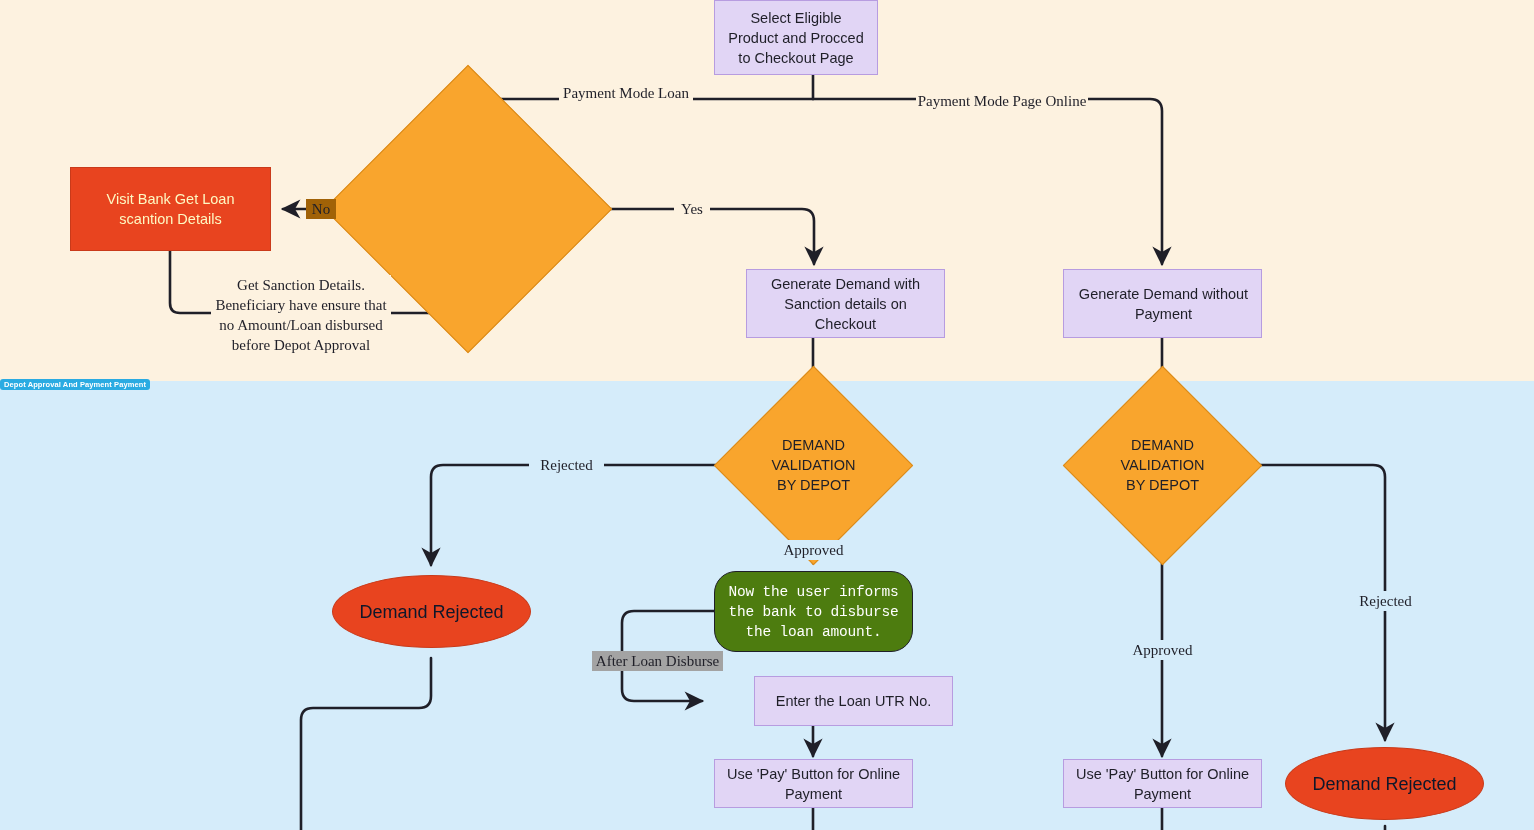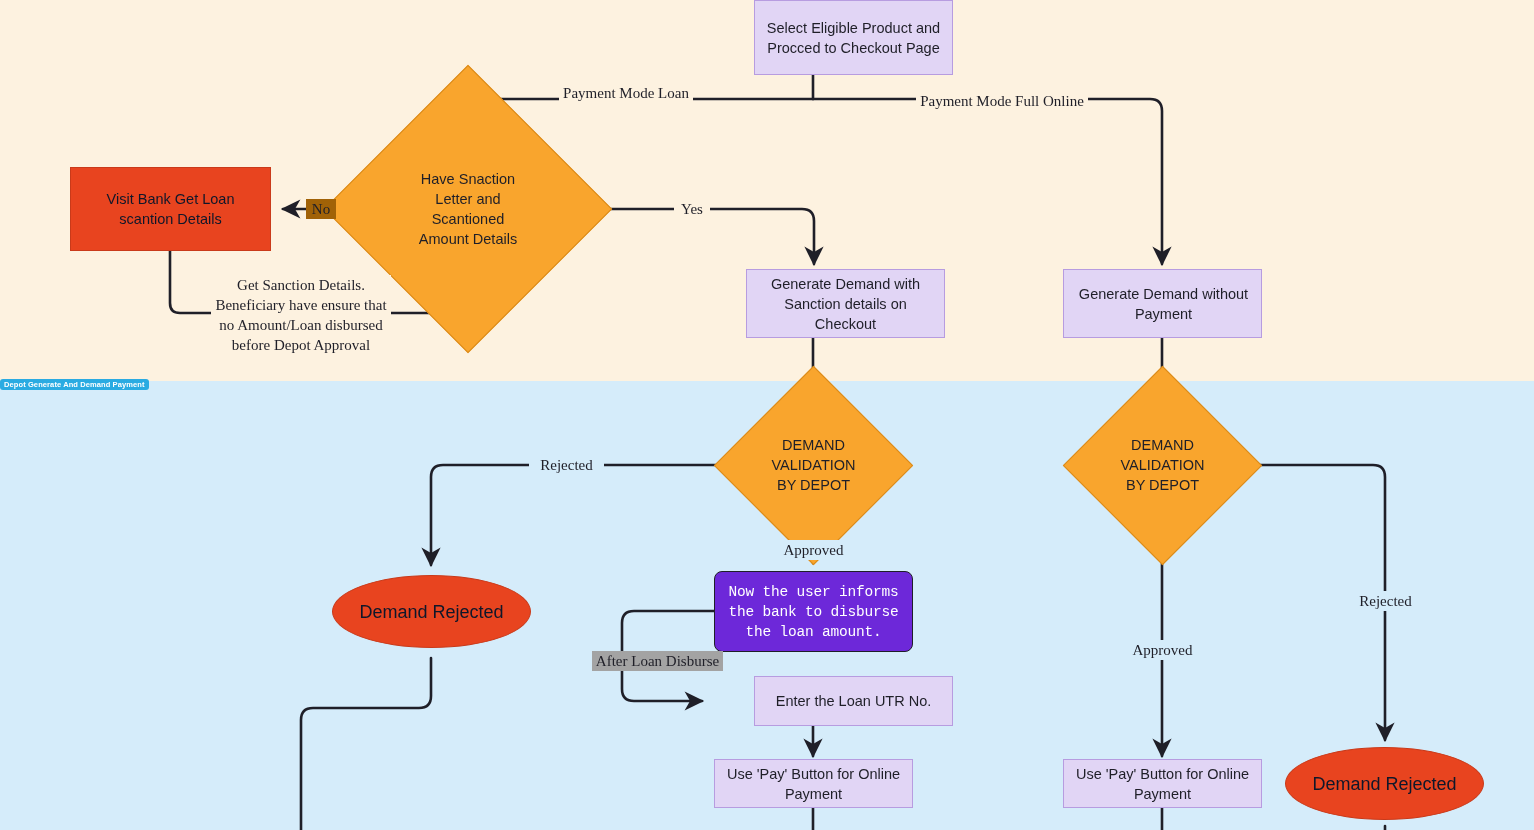--- a/index.html
+++ b/index.html
@@ -20,24 +20,24 @@
   
   #edges{position:absolute;left:0;top:0;width:1534px;height:830px;}
   
   .node{position:absolute;box-sizing:border-box;display:flex;align-items:center;justify-content:center;text-align:center;}
   .rect{
     background:#e1d5f5;border:1.2px solid #b79ce0;
     color:#1f1f28;font-size:14.5px;line-height:20px;padding:4px 10px;
   }
   .redrect{
     background:#e8441f;border:1.2px solid #c93a1a;
-    color:#0f172a;font-size:14.5px;line-height:20px;padding:4px 10px;
+    color:#fef9c3;font-size:14.5px;line-height:20px;padding:4px 10px;
   }
   .redround{
-    background:#6d28d9;border:1.5px solid #1f1f28;border-radius:8px;
+    background:#4d7c0f;border:1.5px solid #1f1f28;border-radius:22px;
     color:#ffffff;font-size:14.5px;line-height:20px;padding:11px 10px;
     font-family:"Liberation Mono","DejaVu Sans Mono",monospace;letter-spacing:-0.2px;
   }
   .ellipse{
     background:#e8441f;border:1.2px solid #c93a1a;border-radius:50%;
     color:#0f172a;font-size:18px;line-height:20px;
   }
   .diamond{color:#1f1f28;font-size:14.5px;line-height:20px;}
   .diamond .dshape{
     position:absolute;left:0;top:0;width:100%;height:100%;
@@ -50,21 +50,21 @@
     position:absolute;color:#1f1f28;font-size:15px;line-height:20px;
     font-family:"Liberation Serif","DejaVu Serif",serif;
     background:transparent;white-space:pre-line;text-align:center;
   }
 </style>
 </head>
 <body>
 
 <div id="band-top"></div>
 <div id="band-bottom"></div>
-<div id="subgraph-label">Depot Generate And Demand Payment</div>
+<div id="subgraph-label">Depot Approval And Payment Payment</div>
 
 <svg id="edges" viewBox="0 0 1534 830">
   <defs>
     <marker id="ah" markerWidth="9" markerHeight="9" refX="7.2" refY="4.5" orient="auto" markerUnits="strokeWidth">
       <path d="M0.5,0.8 L8,4.5 L0.5,8.2 L2.6,4.5 Z" fill="#1f1f28"></path>
     </marker>
   </defs>
   <g fill="none" stroke="#1f1f28" stroke-width="2.6" stroke-linecap="round" stroke-linejoin="round">
 
     <path d="M813,75 L813,99"></path>
@@ -98,30 +98,26 @@
     <path d="M1259,465 L1373,465 Q1385,465 1385,477 L1385,740" marker-end="url(#ah)"></path>
 
     <path d="M1162,808 L1162,830"></path>
 
     <path d="M431,658 L431,696 Q431,708 419,708 L313,708 Q301,708 301,720 L301,830"></path>
 
     <path d="M1385,826 L1385,830"></path>
   </g>
 </svg>
 
-<div class="node rect" style="left:714px;top:0px;width:199px;height:75px;margin-left:40px;">
+<div class="node rect" style="left:714px;top:0px;width:164px;height:75px;">
   <span>Select Eligible Product and Procced to Checkout Page</span>
 </div>
 
 <div class="node diamond" style="left:366px;top:107px;width:204px;height:204px;">
   <div class="dshape"></div>
-  <div class="dtext">Have Snaction
-Letter and
-Scantioned
-Amount Details</div>
 </div>
 
 <div class="node redrect" style="left:70px;top:167px;width:201px;height:84px;">
   <span>Visit Bank Get Loan scantion Details</span>
 </div>
 
 <div class="node rect" style="left:714px;top:269px;width:199px;height:69px;margin-left:32px;">
   <span>Generate Demand  with Sanction details on Checkout</span>
 </div>
 
@@ -164,21 +160,21 @@
 <div class="node rect" style="left:1063px;top:759px;width:199px;height:49px;">
   <span>Use 'Pay' Button for Online Payment</span>
 </div>
 
 <div class="node ellipse" style="left:1285px;top:747px;width:199px;height:73px;">
   <span>Demand Rejected</span>
 </div>
 
 <div class="elabel" style="left:559px;top:83px;width:134px;background:#fdf2e0;">Payment Mode Loan</div>
 
-<div class="elabel" style="left:916px;top:91px;width:172px;background:#fdf2e0;">Payment Mode Full Online</div>
+<div class="elabel" style="left:916px;top:91px;width:172px;background:#fdf2e0;">Payment Mode Page Online</div>
 
 <div class="elabel" style="left:306px;top:199px;width:30px;background:#a16207;">No</div>
 
 <div class="elabel" style="left:674px;top:199px;width:36px;background:#fdf2e0;">Yes</div>
 
 <div class="elabel" style="left:211px;top:275px;width:180px;background:#fdf2e0;">Get Sanction Details.
 Beneficiary have ensure that
 no Amount/Loan disbursed
 before Depot Approval</div>
 

